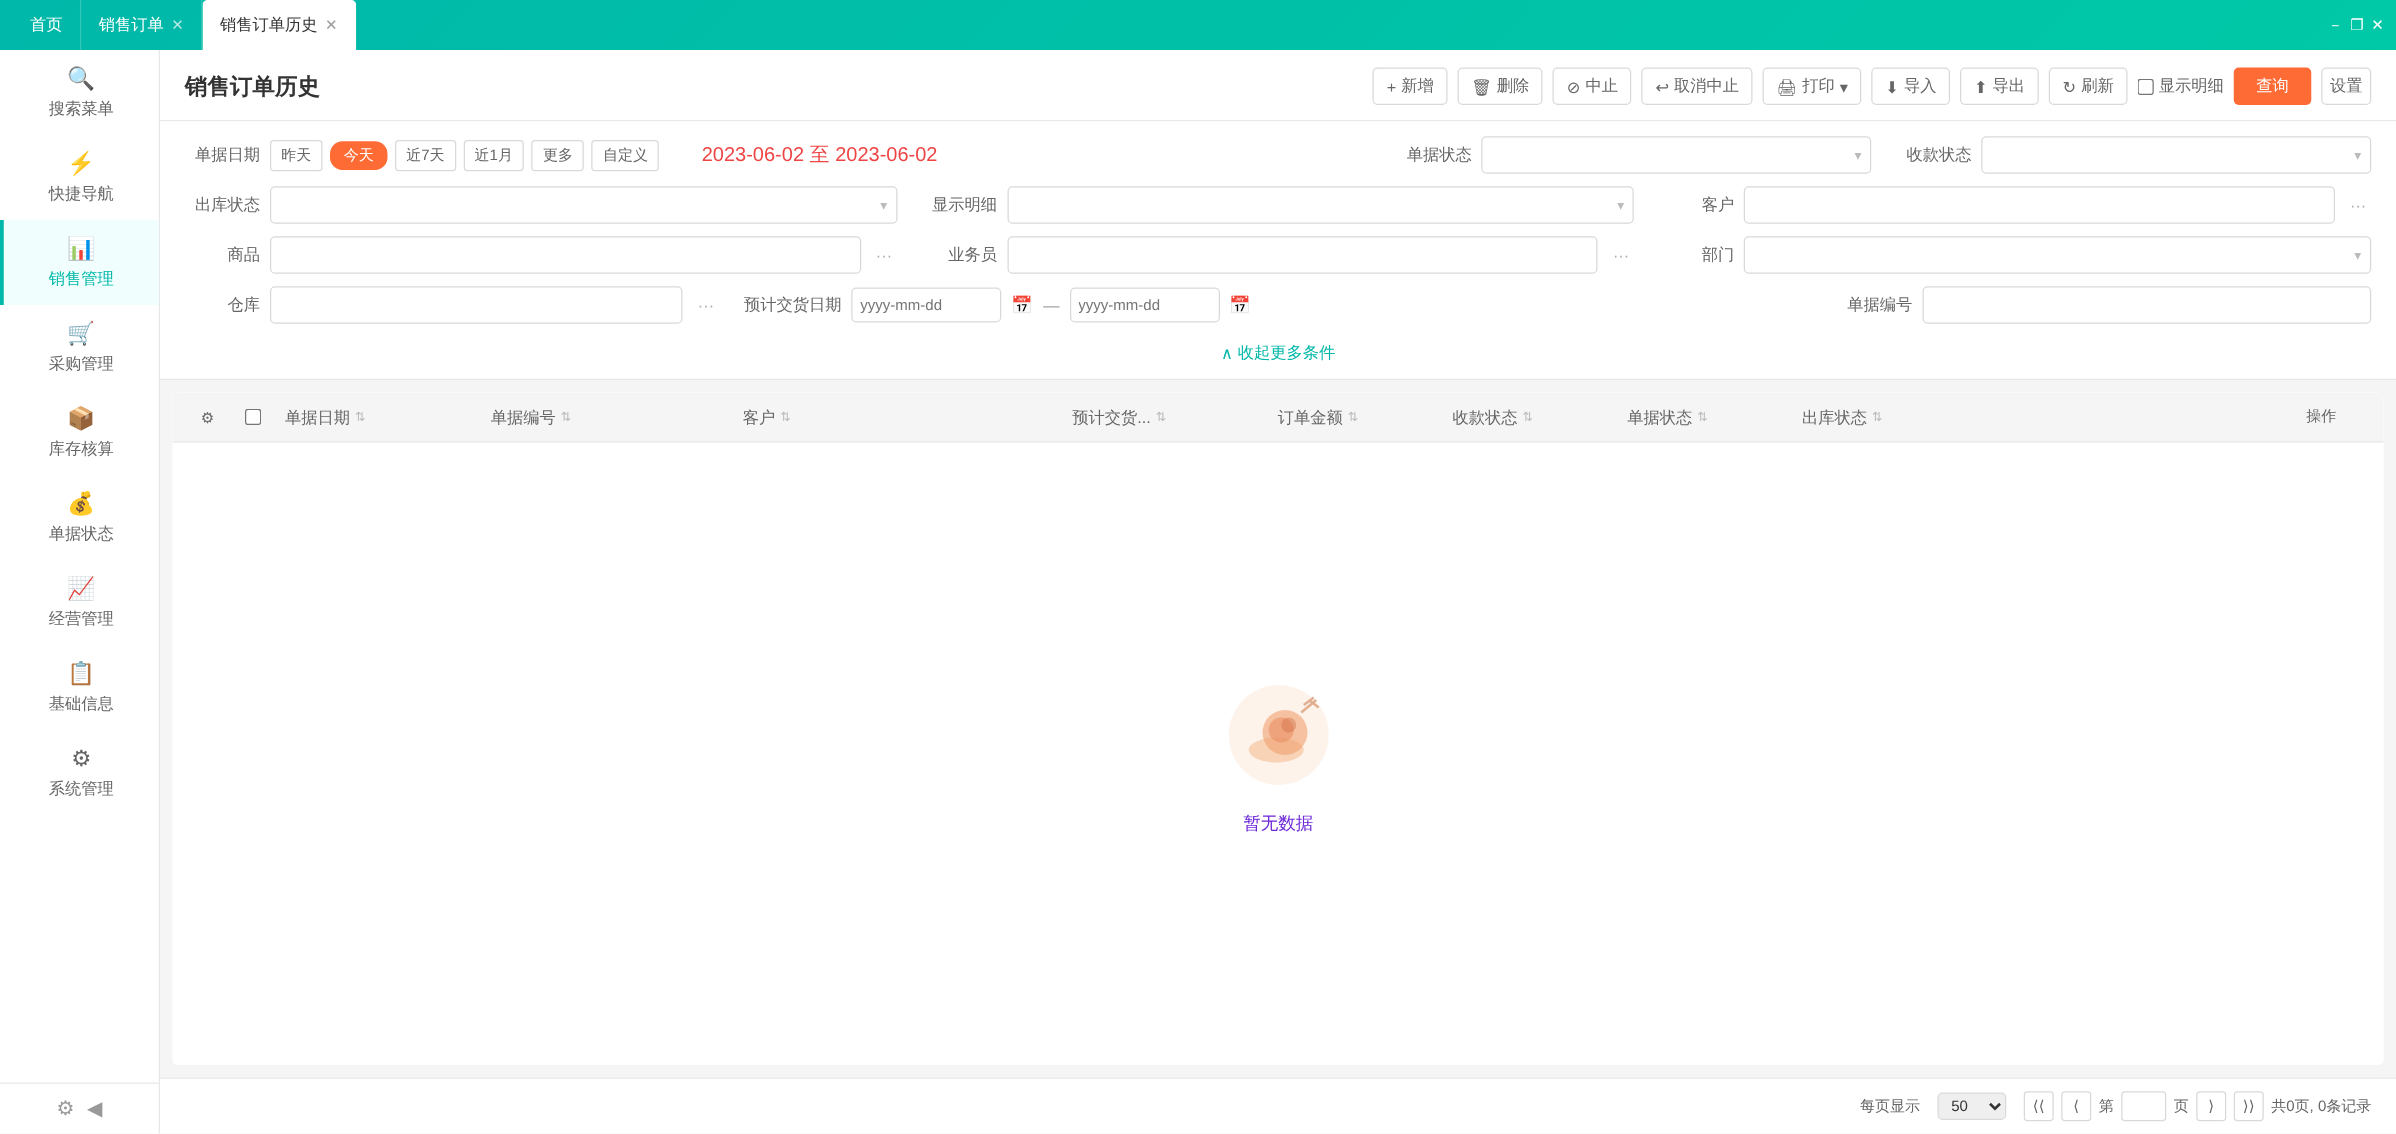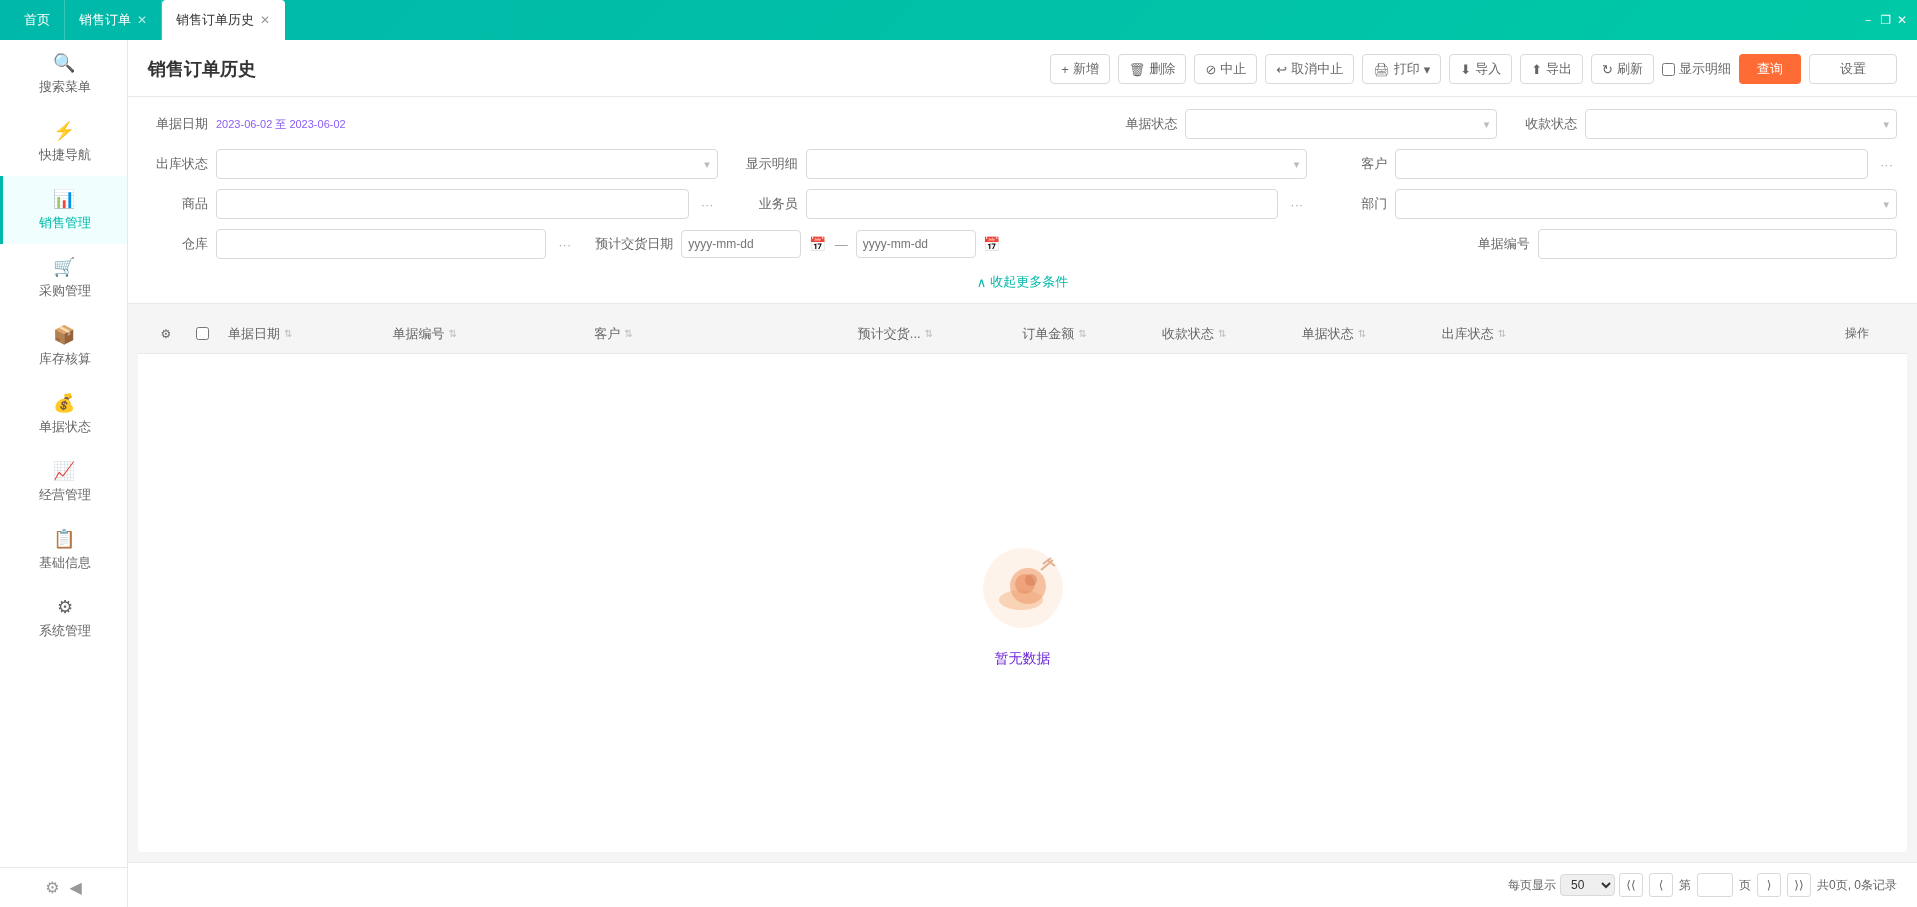--- a/index.html
+++ b/index.html
@@ -147,21 +147,21 @@
       border-radius: 4px;
       padding: 6px 18px;
       cursor: pointer;
       font-size: 13px;
     }
     .settings-btn {
       background: #fff;
       color: #666;
       border: 1px solid #d9d9d9;
       border-radius: 4px;
-      padding: 5px 30px;
+      padding: 5px 6px;
       cursor: pointer;
       font-size: 13px;
     }
 
     
     .filter-area {
       background: #fff;
       padding: 12px 20px;
       border-bottom: 1px solid #e8e8e8;
     }
@@ -236,22 +236,23 @@
       background: #fff;
     }
     .date-btn.active {
       background: #ff6b35;
       color: #fff;
       border-color: #ff6b35;
       border-radius: 10px;
       padding: 2px 10px;
     }
     .date-range-text {
-      color: #8b5cf6;
-      font-size: 11px;
+      color: #ef4444;
+      font-size: 16px;
+      margin-left: 26px;
     }
     .ellipsis-btn {
       color: #aaa;
       cursor: pointer;
       padding: 0 4px;
     }
     .date-picker-input {
       width: 120px;
       height: 28px;
       border: 1px solid #d9d9d9;
@@ -340,21 +341,21 @@
     }
 
     
     .table-footer {
       background: #fff;
       border-top: 1px solid #e8e8e8;
       padding: 10px 20px;
       display: flex;
       align-items: center;
       justify-content: flex-end;
-      gap: 4px;
+      gap: 14px;
       flex-shrink: 0;
     }
     .page-size-label { color: #666; font-size: 12px; }
     .page-size-select {
       border: 1px solid #d9d9d9;
       border-radius: 4px;
       padding: 2px 6px;
       font-size: 12px;
       color: #333;
       cursor: pointer;
@@ -501,20 +502,28 @@
           <button class="settings-btn">设置</button>
         </div>
       </div>
     </div>
 
     <div class="filter-area">
 
       <div class="filter-row">
         <div class="filter-item" style="flex:2.5;">
           <span class="filter-label">单据日期</span>
+          <div class="date-group">
+            <button class="date-btn">昨天</button>
+            <button class="date-btn active">今天</button>
+            <button class="date-btn">近7天</button>
+            <button class="date-btn">近1月</button>
+            <button class="date-btn">更多</button>
+            <button class="date-btn">自定义</button>
+          </div>
           <span class="date-range-text">2023-06-02 至 2023-06-02</span>
         </div>
         <div class="filter-item">
           <span class="filter-label">单据状态</span>
           <div class="filter-select-wrap">
             <input class="filter-input filter-select" readonly="" style="">
             <span class="chevron">▾</span>
           </div>
         </div>
         <div class="filter-item">

